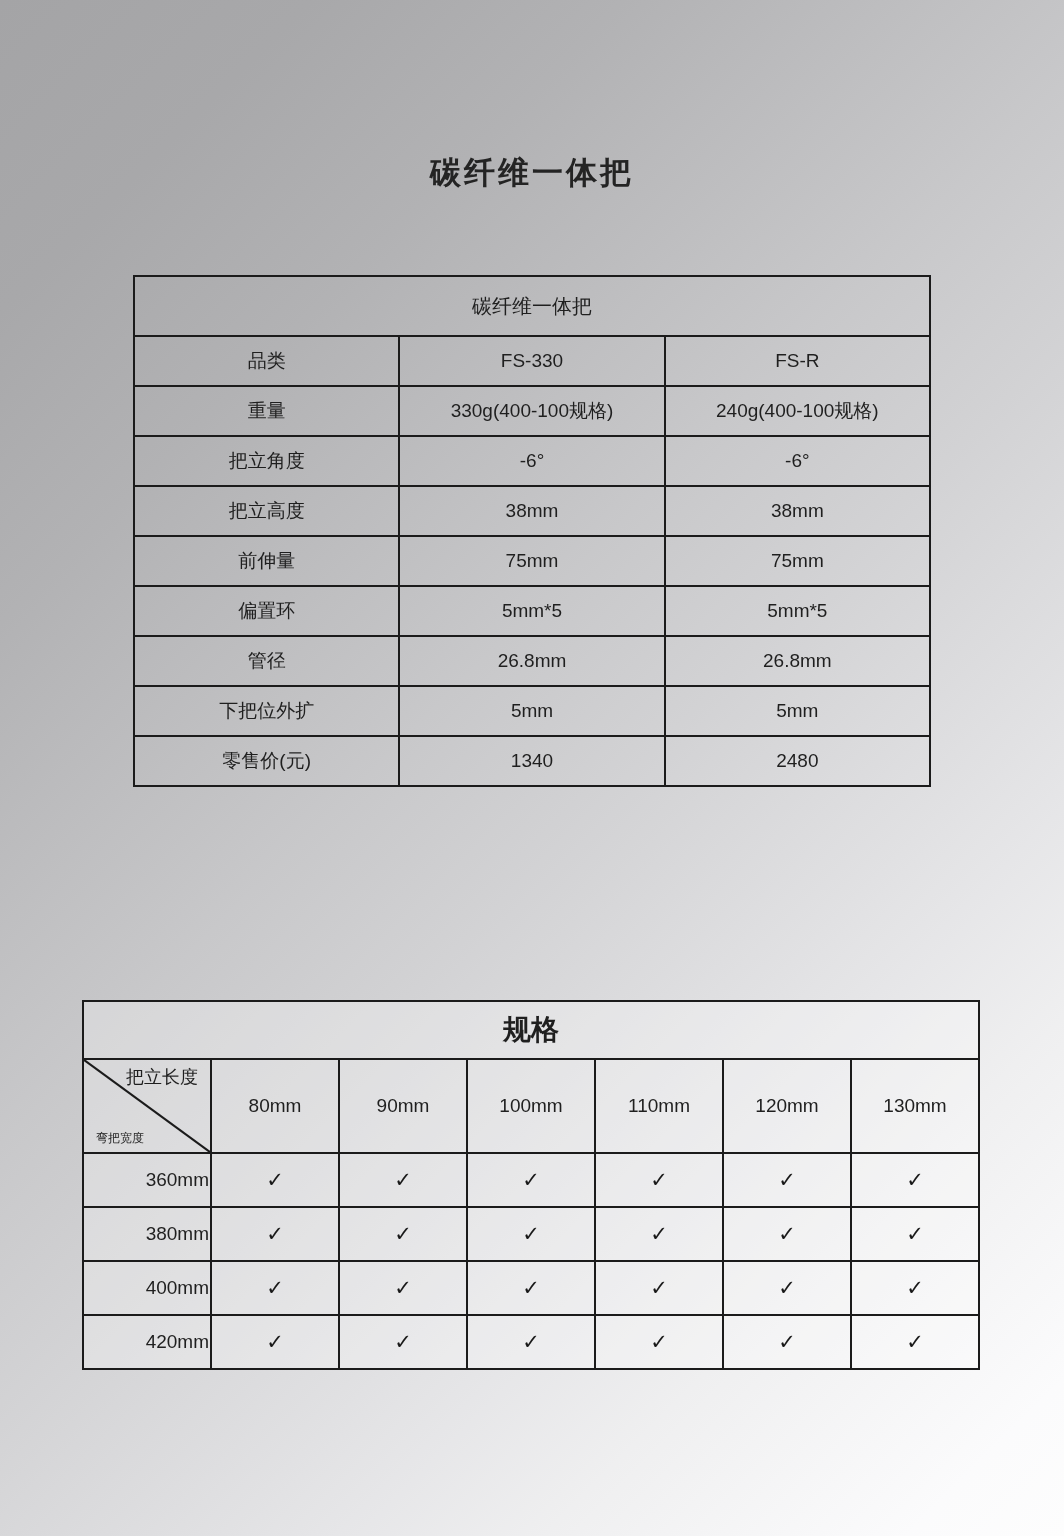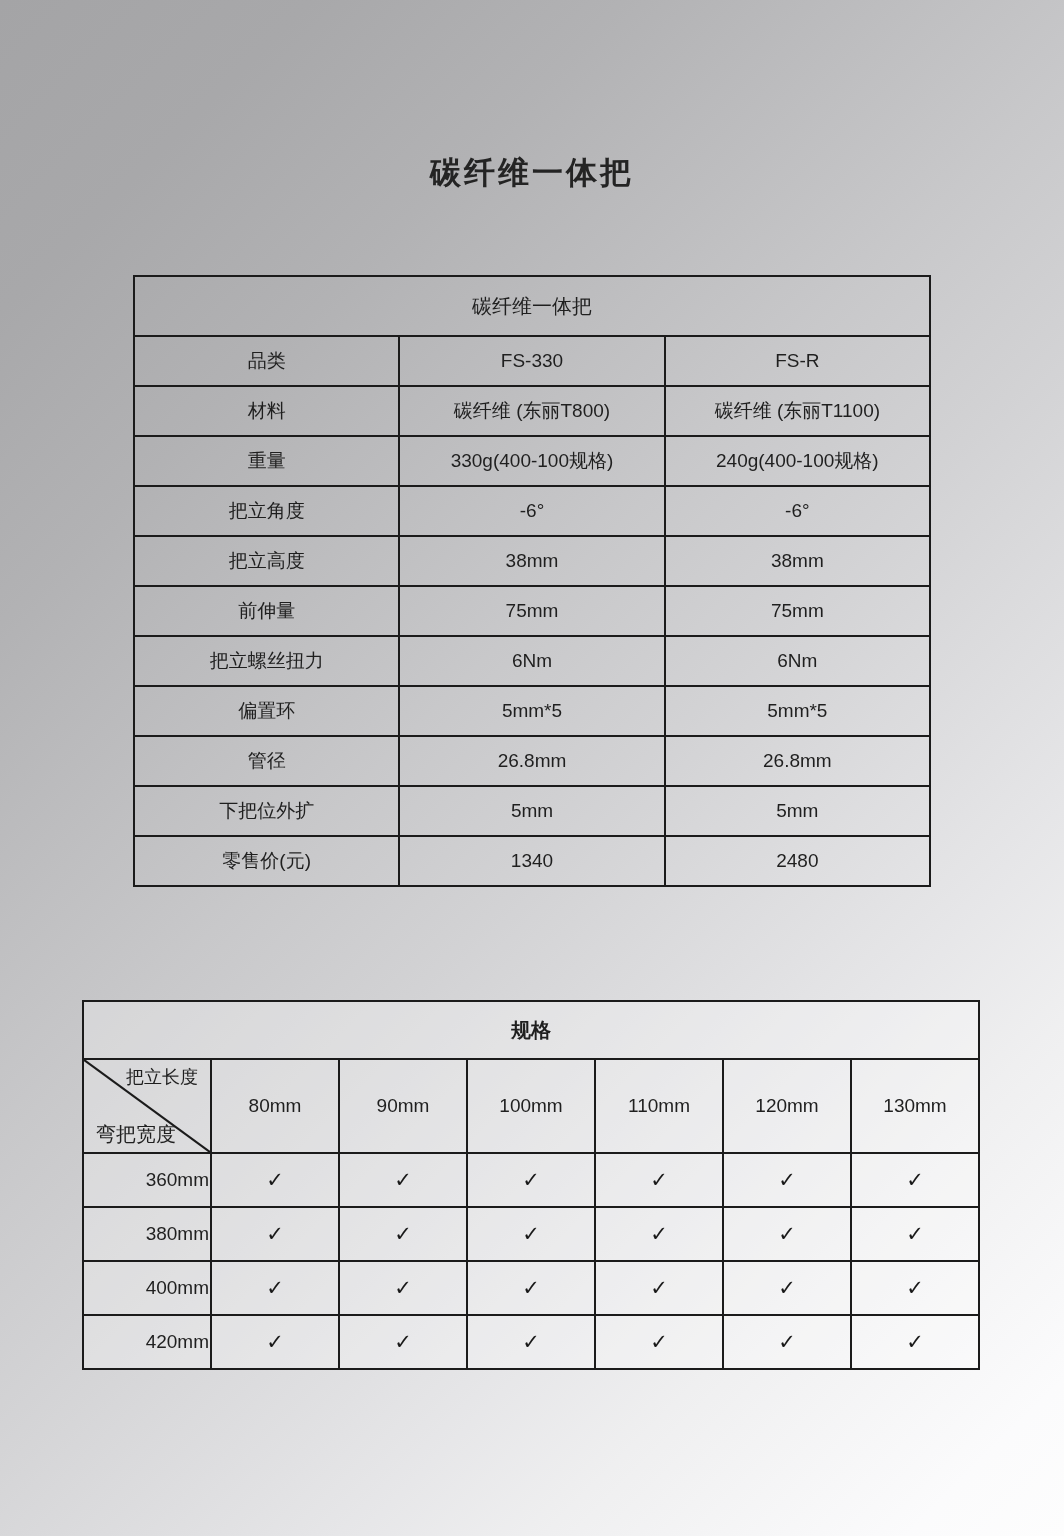--- a/index.html
+++ b/index.html
@@ -91,21 +91,21 @@
     border: 2px solid #1b1b1b;
     height: 50px;
     text-align: center;
     vertical-align: middle;
     font-size: 19px;
     color: #1f1f1f;
     background: rgba(255,255,255,0.28);
   }
   .size-table .size-title-cell {
     height: 54px;
-    font-size: 20px;
+    font-size: 28px;
     font-weight: bold;
   }
   .size-table .corner-cell {
     width: 200px;
     height: 68px;
     position: relative;
     padding: 12px;
     overflow: hidden;
   }
   .corner-cell .diag-line {
@@ -121,21 +121,21 @@
     right: 12px;
     top: 8px;
     font-size: 18px;
     line-height: 1;
     color: #1f1f1f;
   }
   .corner-cell .corner-bottom {
     position: absolute;
     left: 12px;
     bottom: 8px;
-    font-size: 20px;
+    font-size: 12px;
     line-height: 1;
     color: #1f1f1f;
   }
   .size-table .row-label {
     width: 200px;
     text-align: right;
   }
   .size-table .col-head {
     height: 68px;
   }
@@ -158,48 +158,38 @@
       <tr>
         <td class="title-cell" colspan="3">碳纤维一体把</td>
       </tr>
 
       <tr>
         <td class="label-cell">品类</td>
         <td class="value-cell">FS-330</td>
         <td class="value-cell">FS-R</td>
       </tr>
       <tr>
-        <td class="label-cell">材料</td>
-        <td class="value-cell">碳纤维 (东丽T800)</td>
-        <td class="value-cell">碳纤维 (东丽T1100)</td>
-      </tr>
-      <tr>
         <td class="label-cell">重量</td>
         <td class="value-cell">330g(400-100规格)</td>
         <td class="value-cell">240g(400-100规格)</td>
       </tr>
       <tr>
         <td class="label-cell">把立角度</td>
         <td class="value-cell">-6°</td>
         <td class="value-cell">-6°</td>
       </tr>
       <tr>
         <td class="label-cell">把立高度</td>
         <td class="value-cell">38mm</td>
         <td class="value-cell">38mm</td>
       </tr>
       <tr>
         <td class="label-cell">前伸量</td>
         <td class="value-cell">75mm</td>
         <td class="value-cell">75mm</td>
-      </tr>
-      <tr>
-        <td class="label-cell">把立螺丝扭力</td>
-        <td class="value-cell">6Nm</td>
-        <td class="value-cell">6Nm</td>
       </tr>
       <tr>
         <td class="label-cell">偏置环</td>
         <td class="value-cell">5mm*5</td>
         <td class="value-cell">5mm*5</td>
       </tr>
       <tr>
         <td class="label-cell">管径</td>
         <td class="value-cell">26.8mm</td>
         <td class="value-cell">26.8mm</td>

